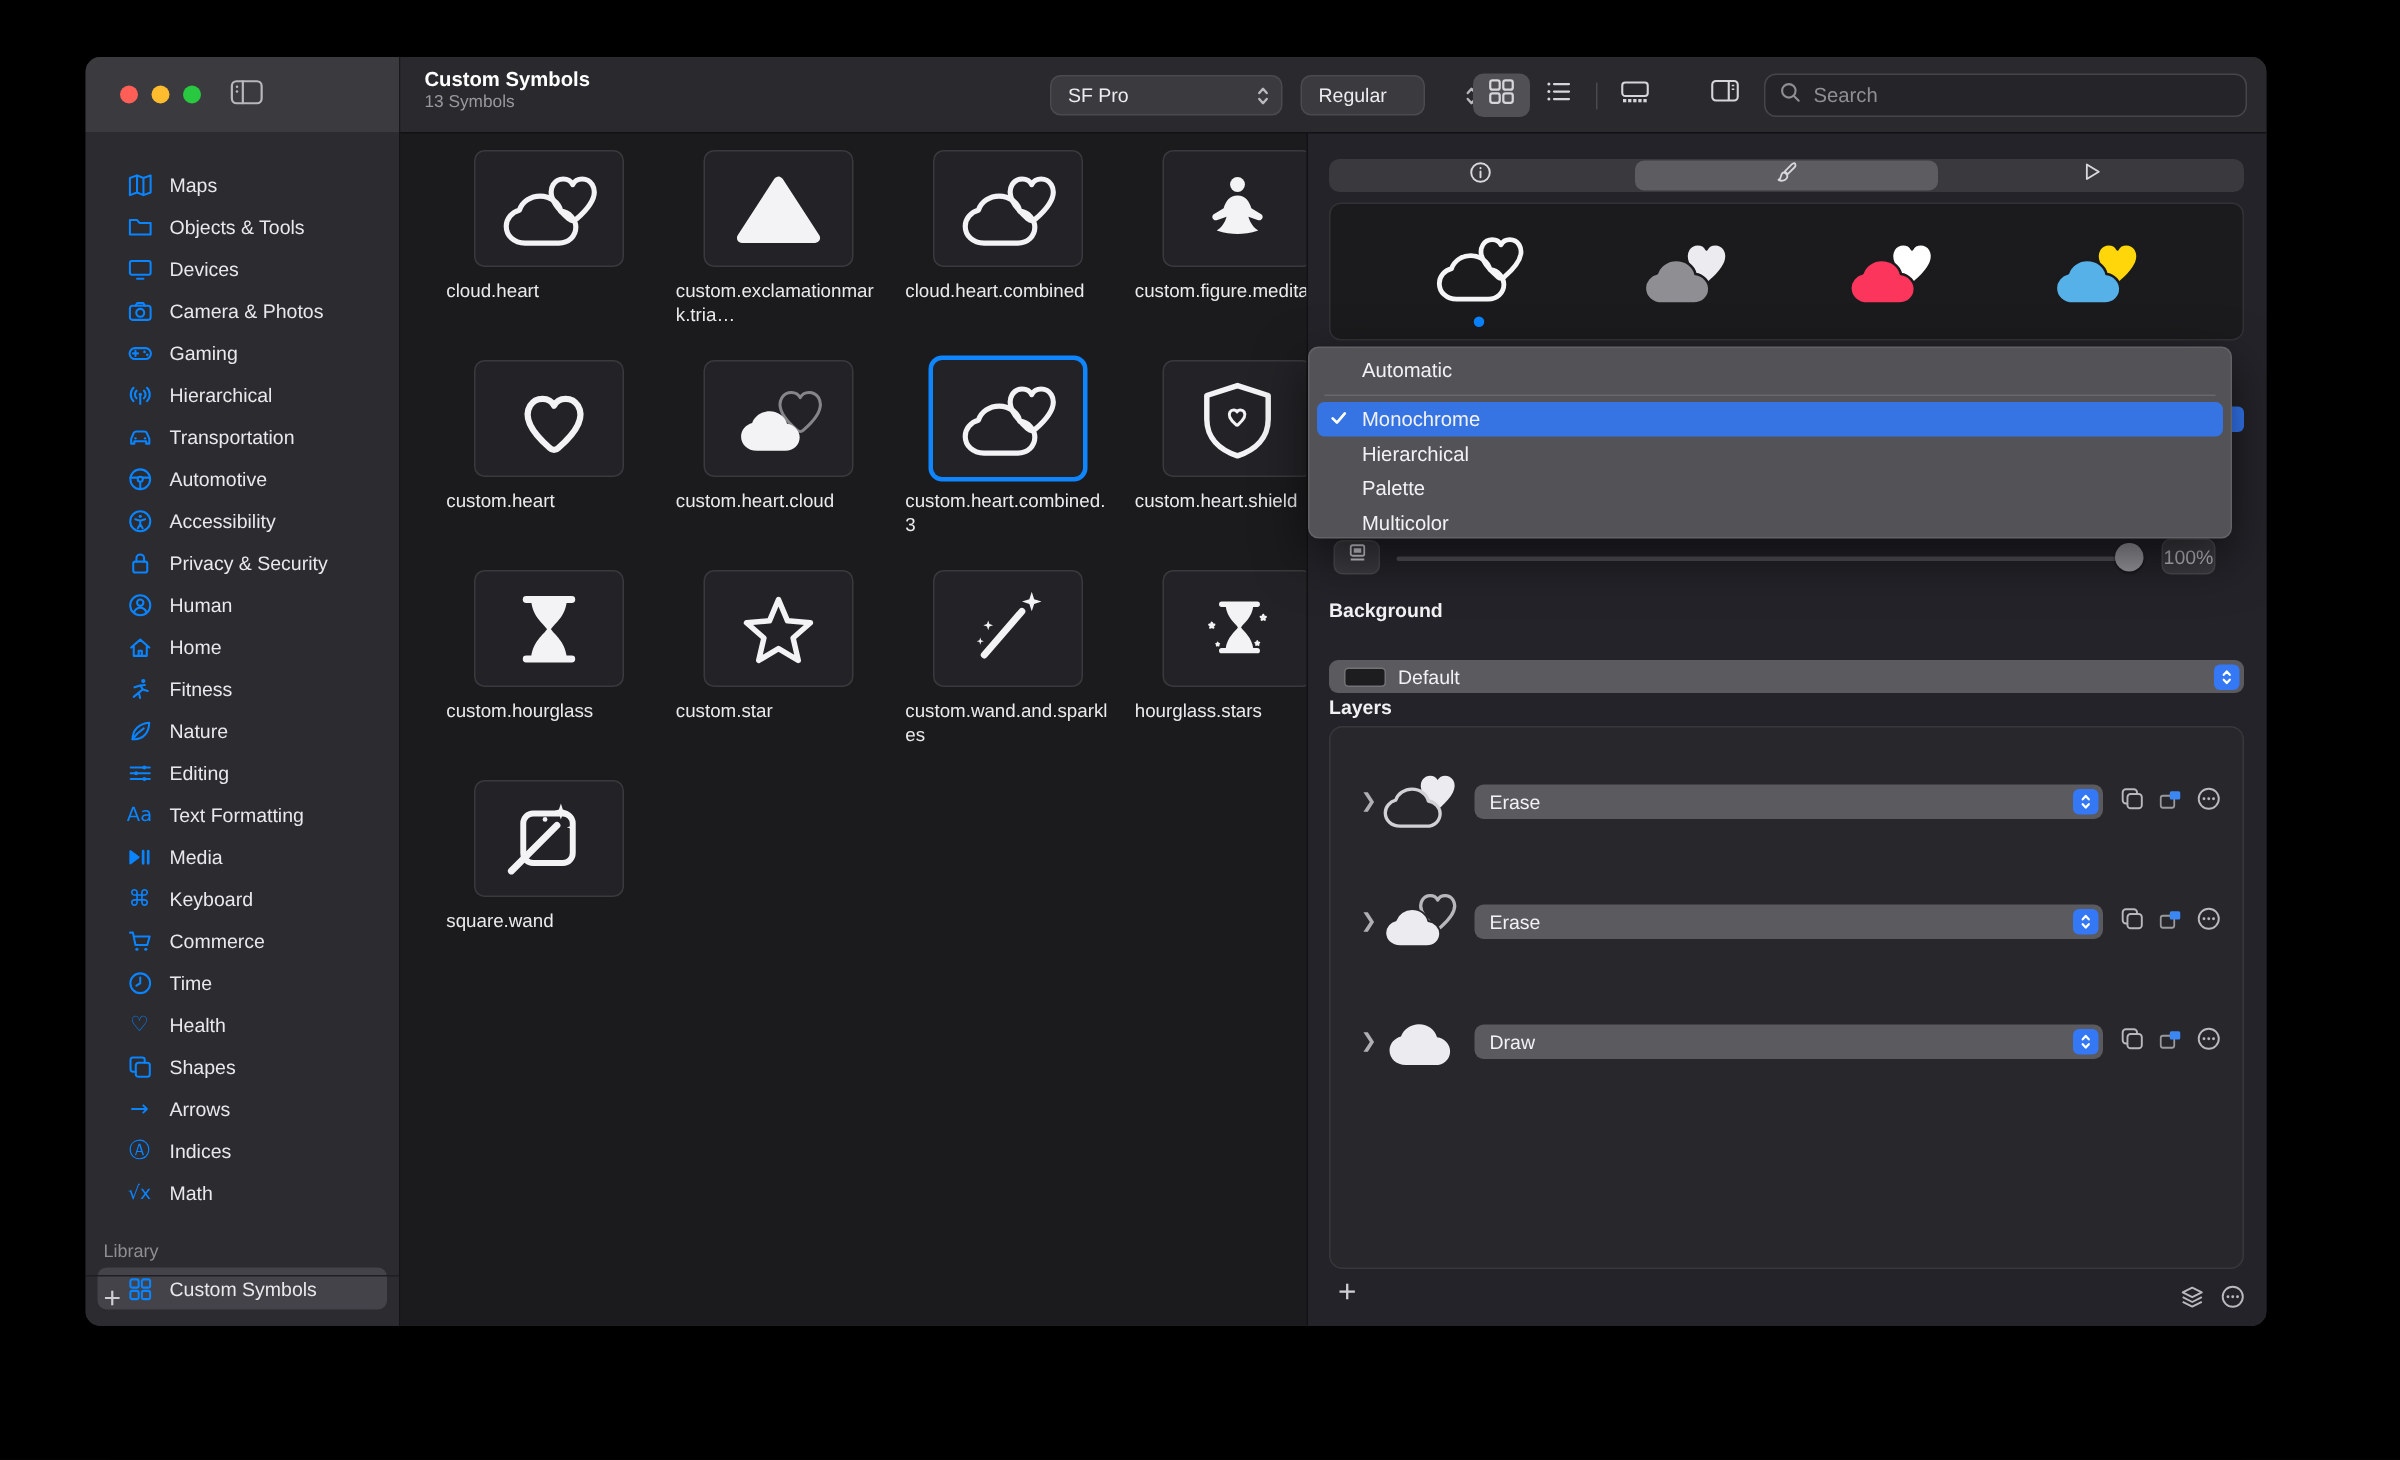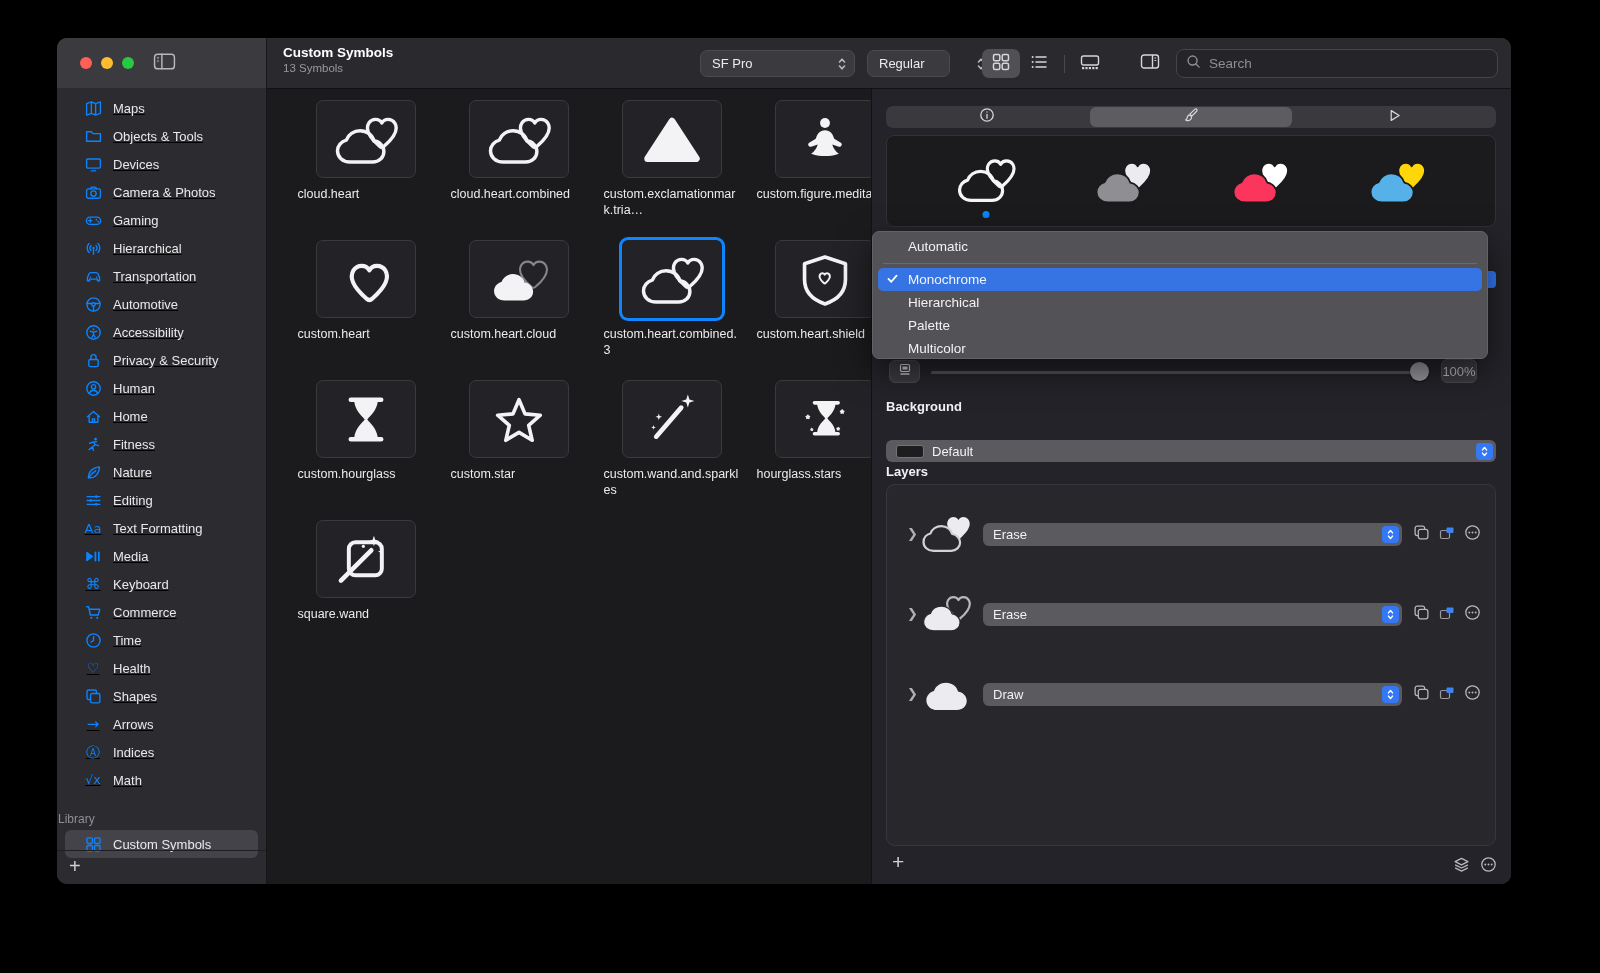--- a/index.html
+++ b/index.html
@@ -29,21 +29,21 @@
   .searchbox{position:absolute;left:1119px;top:11px;width:322px;height:29px;background:#252529;border:1px solid #46464a;
     border-radius:8px;display:flex;align-items:center;padding:0 9px;gap:6px;color:#8e8e93;}
   .searchbox input{background:transparent;border:none;outline:none;color:#ececee;font-size:13.5px;width:100%;}
   .searchbox input::placeholder{color:#8e8e93;}
   
   .sidebar{position:absolute;left:0;top:50px;width:210px;bottom:0;background:#2b2b30;border-right:1px solid #151518;}
   .srow{position:relative;display:flex;align-items:center;height:28px;padding-left:26px;gap:10px;cursor:default;}
   .sicon{width:20px;display:flex;align-items:center;justify-content:center;color:#0a84ff;flex:none;}
   .txticon{color:#0a84ff;font-size:13.5px;line-height:1;font-family:"DejaVu Sans",sans-serif;}
   .slabel{color:#e9e9eb;font-size:13px;white-space:nowrap;}
-  .libhdr{margin:18px 0 4px 1px;color:#8e8e93;font-size:12px;}
+  .libhdr{margin:18px 0 4px 12px;color:#8e8e93;font-size:12px;}
   .srow.sel-row{background:#434349;border-radius:6px;margin:0 8px;padding-left:18px;}
   .sb-bottom{position:absolute;left:0;right:0;bottom:0;height:34px;border-top:1px solid #1f1f23;}
   .sb-plus{position:absolute;left:12px;top:4px;color:#cfcfd3;font-size:20px;font-weight:300;}
   
   .content{position:absolute;left:210px;top:50px;width:604px;bottom:0;background:#1b1b1d;border-top:1px solid #121214;overflow:hidden;}
   .grid{display:grid;grid-template-columns:repeat(4,153px);grid-auto-rows:140px;padding:11px 0 0 22px;}
   .cell{display:flex;flex-direction:column;align-items:center;}
   .tile{width:100px;height:78px;background:#232327;border:1px solid #3a3a3e;border-radius:7px;
     display:flex;align-items:center;justify-content:center;color:#f3f3f5;}
   .tile.sel{border:none;box-shadow:0 0 0 3px #0f85ff;border-radius:6px;}
@@ -176,21 +176,21 @@
       <div class="searchbox">
         <span><svg width="15" height="15" viewBox="0 0 16 16" fill="none" stroke="currentColor" stroke-width="1.5" stroke-linecap="round">
               <circle cx="7" cy="7" r="4.8"></circle>
               <path d="M10.6 10.6 L14 14"></path>
             </svg></span>
         <input type="text" placeholder="Search" style="">
       </div>
     </div>
 
     <aside class="sidebar">
-      <div id="sidebar-list" style="padding-top:6px;text-decoration:underline;">
+      <div id="sidebar-list" style="padding-top:21px;">
           <div class="srow">
             <span class="sicon">
               <svg width="17" height="17" viewBox="0 0 16 16" fill="none" stroke="currentColor" stroke-width="1.3" stroke-linecap="round" stroke-linejoin="round">
                 <path d="M1.5 3.5 L6 1.8 L10 3.5 L14.5 1.8 V12.5 L10 14.2 L6 12.5 L1.5 14.2 Z M6 1.8 V12.5 M10 3.5 V14.2"></path>
               </svg>
             </span>
             <span class="slabel">Maps</span>
           </div>
           <div class="srow">
             <span class="sicon">
@@ -413,33 +413,33 @@
               <svg width="66" height="53" viewBox="0 0 100 80" fill="none" stroke="currentColor" stroke-width="5.5" stroke-linecap="round" stroke-linejoin="round">
                 <path d="M30 52 C14 38 7 25 13 15 C18 7 30 7 34 15 C38 7 50 7 55 15 C61 25 54 38 38 52 C35.5 54.5 32.5 54.5 30 52 Z" transform="translate(42,1) scale(0.94)"></path>
                 <path d="M24 56 C12 56 4 48 4 38 C4 30 10 23 18 21 C21 12 30 6 40 6 C51 6 60 13 62 22 C71 23 78 31 78 39 C78 49 70 56 60 56 Z" transform="translate(3,21) scale(0.95)"></path>
               </svg>
             </div>
      <div class="tlabel">cloud.heart</div>
    </div>
           <div class="cell">
      <div class="tile ">
               <svg width="66" height="53" viewBox="0 0 100 80" fill="none" stroke="currentColor" stroke-width="5.5" stroke-linecap="round" stroke-linejoin="round">
+                <path d="M50 12 L87 69 H13 Z" fill="currentColor" stroke="currentColor" stroke-width="10"></path>
+              </svg>
+            </div>
+     <div class="tlabel">custom.exclamationmark.tria…</div>
+   </div>
+          <div class="cell">
+     <div class="tile ">
+              <svg width="66" height="53" viewBox="0 0 100 80" fill="none" stroke="currentColor" stroke-width="5.5" stroke-linecap="round" stroke-linejoin="round">
                 <path d="M30 52 C14 38 7 25 13 15 C18 7 30 7 34 15 C38 7 50 7 55 15 C61 25 54 38 38 52 C35.5 54.5 32.5 54.5 30 52 Z" transform="translate(42,1) scale(0.94)"></path>
                 <path d="M24 56 C12 56 4 48 4 38 C4 30 10 23 18 21 C21 12 30 6 40 6 C51 6 60 13 62 22 C71 23 78 31 78 39 C78 49 70 56 60 56 Z" transform="translate(3,21) scale(0.95)"></path>
               </svg>
             </div>
      <div class="tlabel">cloud.heart.combined</div>
-   </div>
-          <div class="cell">
-     <div class="tile ">
-              <svg width="66" height="53" viewBox="0 0 100 80" fill="none" stroke="currentColor" stroke-width="5.5" stroke-linecap="round" stroke-linejoin="round">
-                <path d="M50 12 L87 69 H13 Z" fill="currentColor" stroke="currentColor" stroke-width="10"></path>
-              </svg>
-            </div>
-     <div class="tlabel">custom.exclamationmark.tria…</div>
    </div>
           <div class="cell">
      <div class="tile ">
               <svg width="66" height="53" viewBox="0 0 100 80" fill="none" stroke="currentColor" stroke-width="5.5" stroke-linecap="round" stroke-linejoin="round">
                 <circle cx="50" cy="15" r="7.5" fill="currentColor" stroke="none"></circle>
                 <path d="M50 26 C42 26 38 32 36 39 L26 45 C23 47 25 52 29 51 L39 47.5 C37 54 34 58 29 61.5 C37 64.5 44 65 50 65 C56 65 63 64.5 71 61.5 C66 58 63 54 61 47.5 L71 51 C75 52 77 47 74 45 L64 39 C62 32 58 26 50 26 Z" fill="currentColor" stroke="none"></path>
               </svg>
             </div>
      <div class="tlabel">custom.figure.meditate</div>
    </div>

